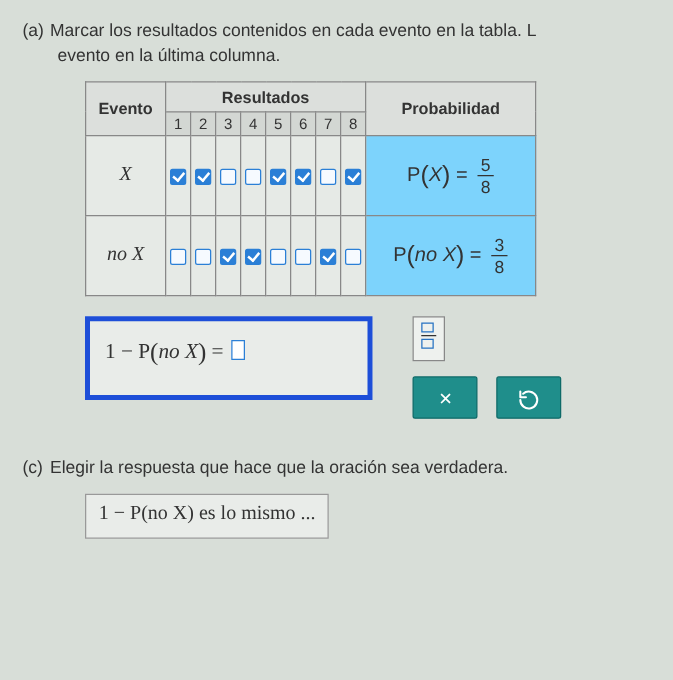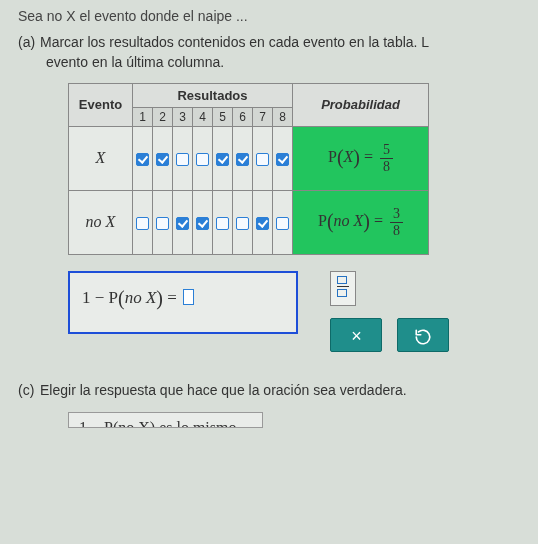--- a/index.html
+++ b/index.html
@@ -50,21 +50,21 @@
     font-size: 13px;
     vertical-align: middle;
   }
   table.ev th {
     background: #dcdfdc;
     font-weight: bold;
     padding: 6px 8px;
   }
   table.ev th.eventohd { width: 64px; }
   table.ev th.reshd { padding: 4px 6px; margin-top: 33px; }
-  table.ev th.probhd { width: 136px; padding: 6px 6px; font-style: italic;}
+  table.ev th.probhd { width: 136px; padding: 6px 6px;}
   table.ev td.numhd {
     background: #d3d7d3;
     font-size: 12px;
     padding: 2px 0;
     width: 20px;
   }
   table.ev td.evname {
     font-style: italic;
     font-family: 'Times New Roman', serif;
     font-size: 16px;
@@ -94,40 +94,40 @@
     position: absolute;
     left: 3px;
     top: 0px;
     width: 4px;
     height: 7px;
     border: solid #fff;
     border-width: 0 2px 2px 0;
     transform: rotate(40deg);
   }
   table.ev td.probcell {
-    font-family: Liberation Serif, serif;
+    font-family: Liberation Sans, sans-serif;
     font-size: 16px;
     padding: 16px 6px;
-    background: #22c55e;
+    background: #7dd3fc;
     white-space: nowrap;
   }
   .frac {
     display: inline-block;
     vertical-align: middle;
     text-align: center;
     font-size: 14px;
     line-height: 1;
     margin-left: 3px;
   }
   .frac .n { display:block; border-bottom: 1.2px solid #333; padding: 0 3px 1px 3px;}
   .frac .d { display:block; padding: 1px 3px 0 3px;}
   .paren { font-size: 20px; vertical-align: -2px;}
   .part-b-box {
     display:inline-block;
-    border: 2px solid #1d4ed8;
+    border: 4px solid #1d4ed8;
     background: #e9ece9;
     padding: 14px 40px 22px 12px;
     margin: 6px 0 0 50px;
     font-family: 'Times New Roman', serif;
     font-size: 17px;
     vertical-align: top;
     min-width: 230px;
   }
   .ans-slot {
     display: inline-block;
@@ -177,29 +177,28 @@
   .act-btn svg { vertical-align: middle; }
   .part-c-expr {
     border: 1px solid #999;
     background:#e9ece9;
     display:inline-block;
     padding: 6px 10px 0 10px;
     margin: 8px 0 0 50px;
     font-family: 'Times New Roman', serif;
     font-size: 16px;
     overflow:hidden;
-    height:16px;
+    height:36px;
   }
 </style>
 </head>
 <body>
 
 <div class="content">
 
-  <div class="cutoff-top">Sea no X el evento donde el naipe ...</div>
 
   <div class="part">
     <span class="part-label">(a)</span><span>Marcar los resultados contenidos en cada evento en la tabla. L</span>
     <div class="part-indent">evento en la última columna.</div>
   </div>
 
   <div class="table-wrap">
     <table class="ev">
       <tbody>
           <tr>

